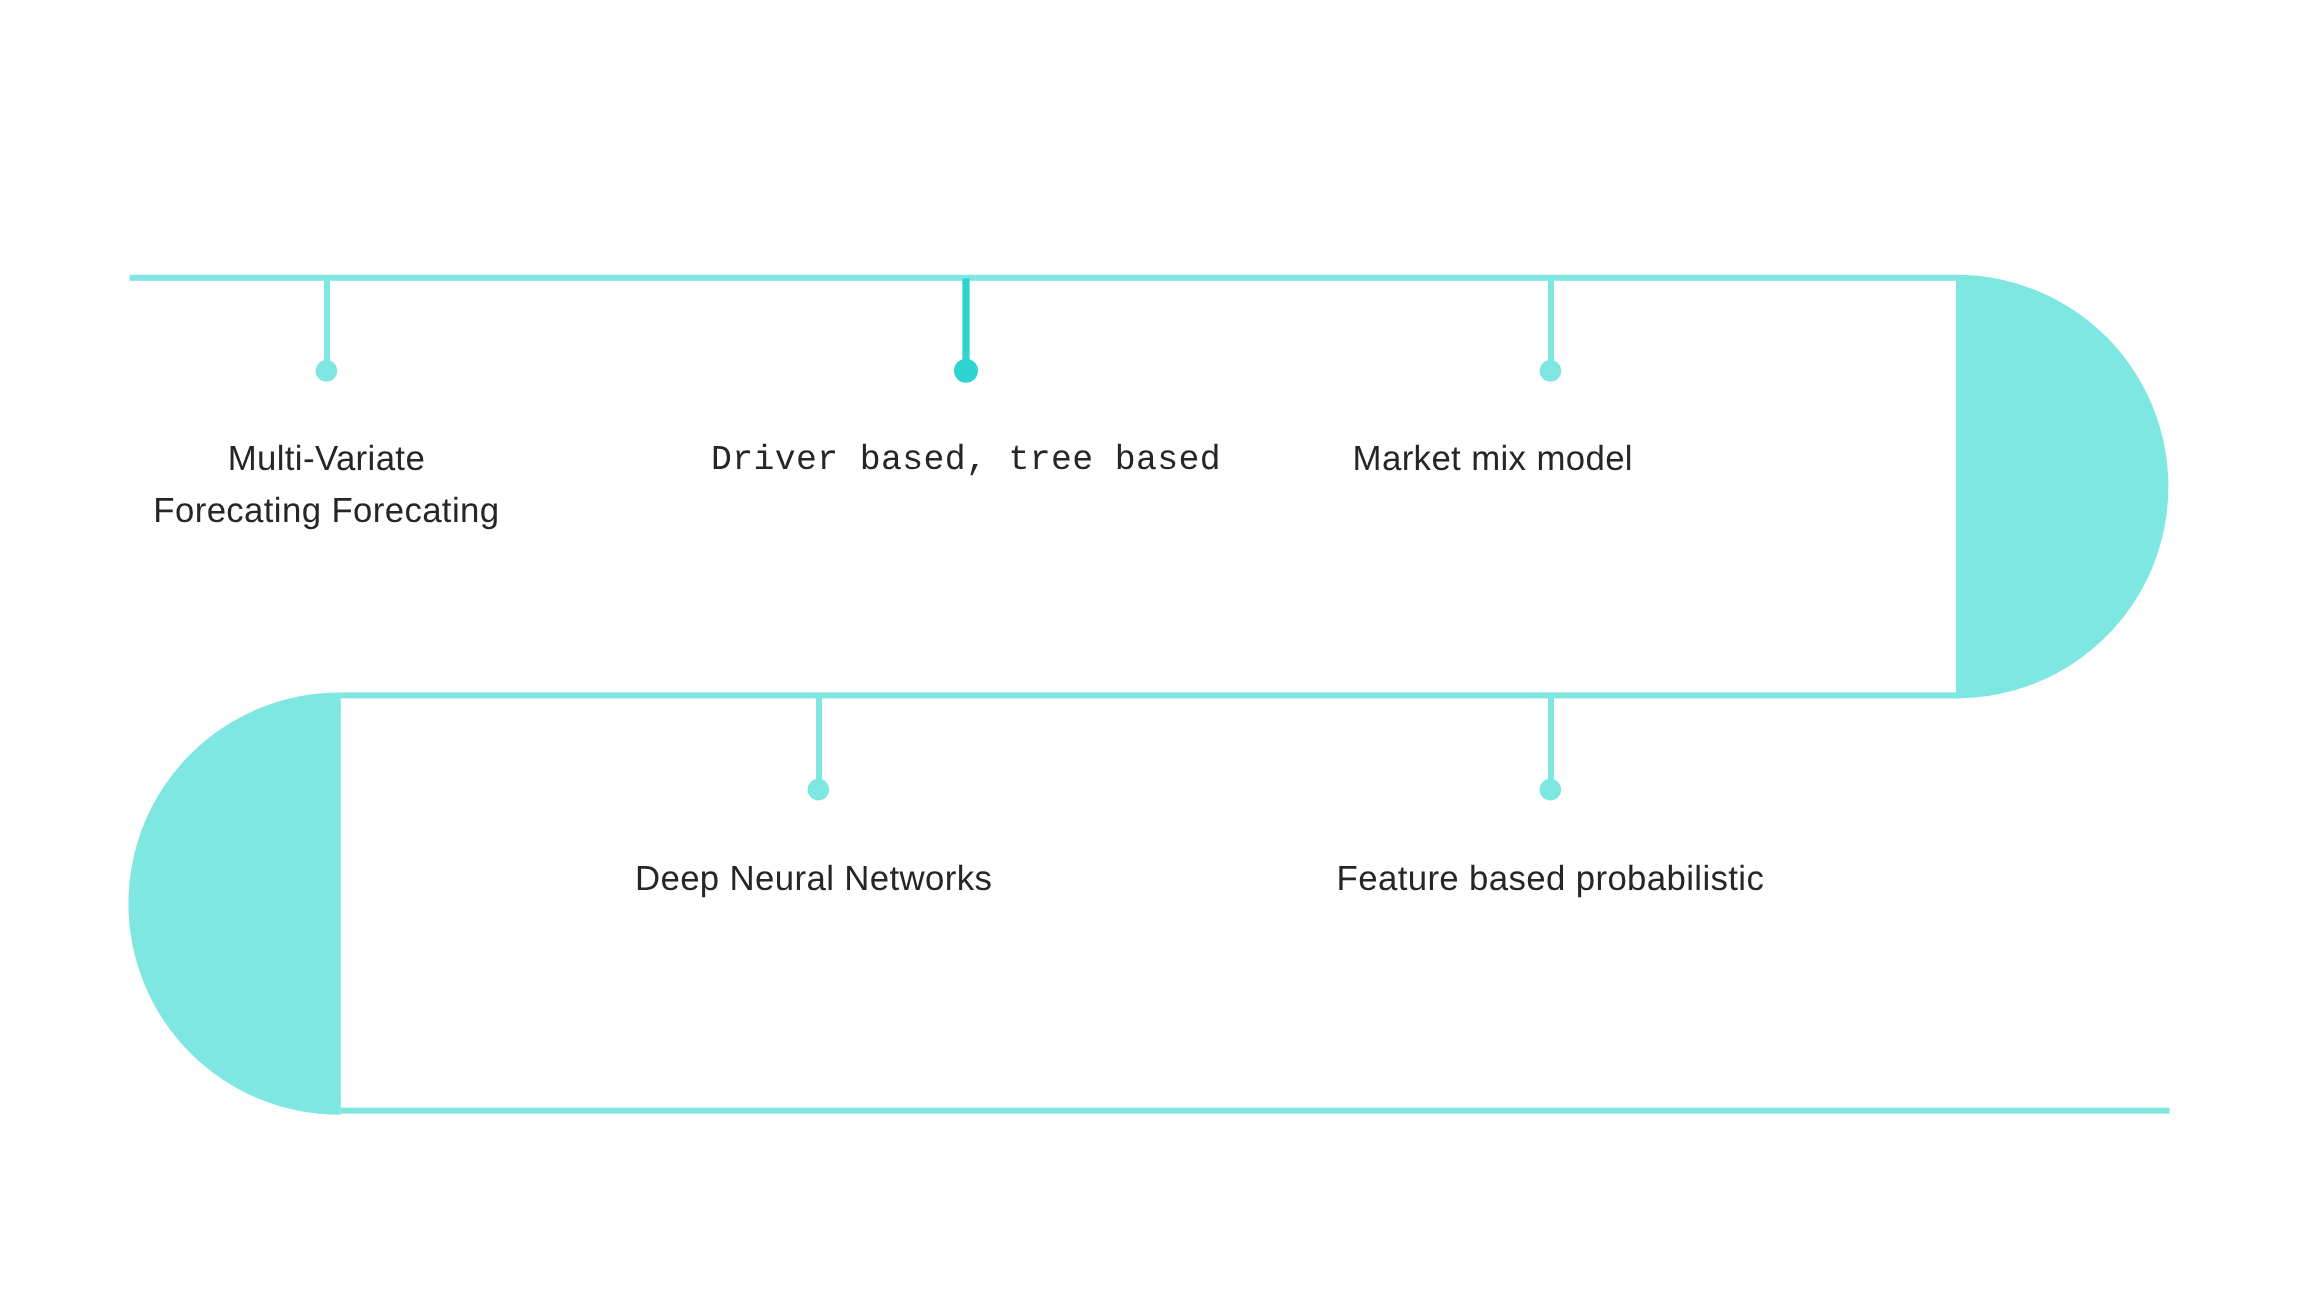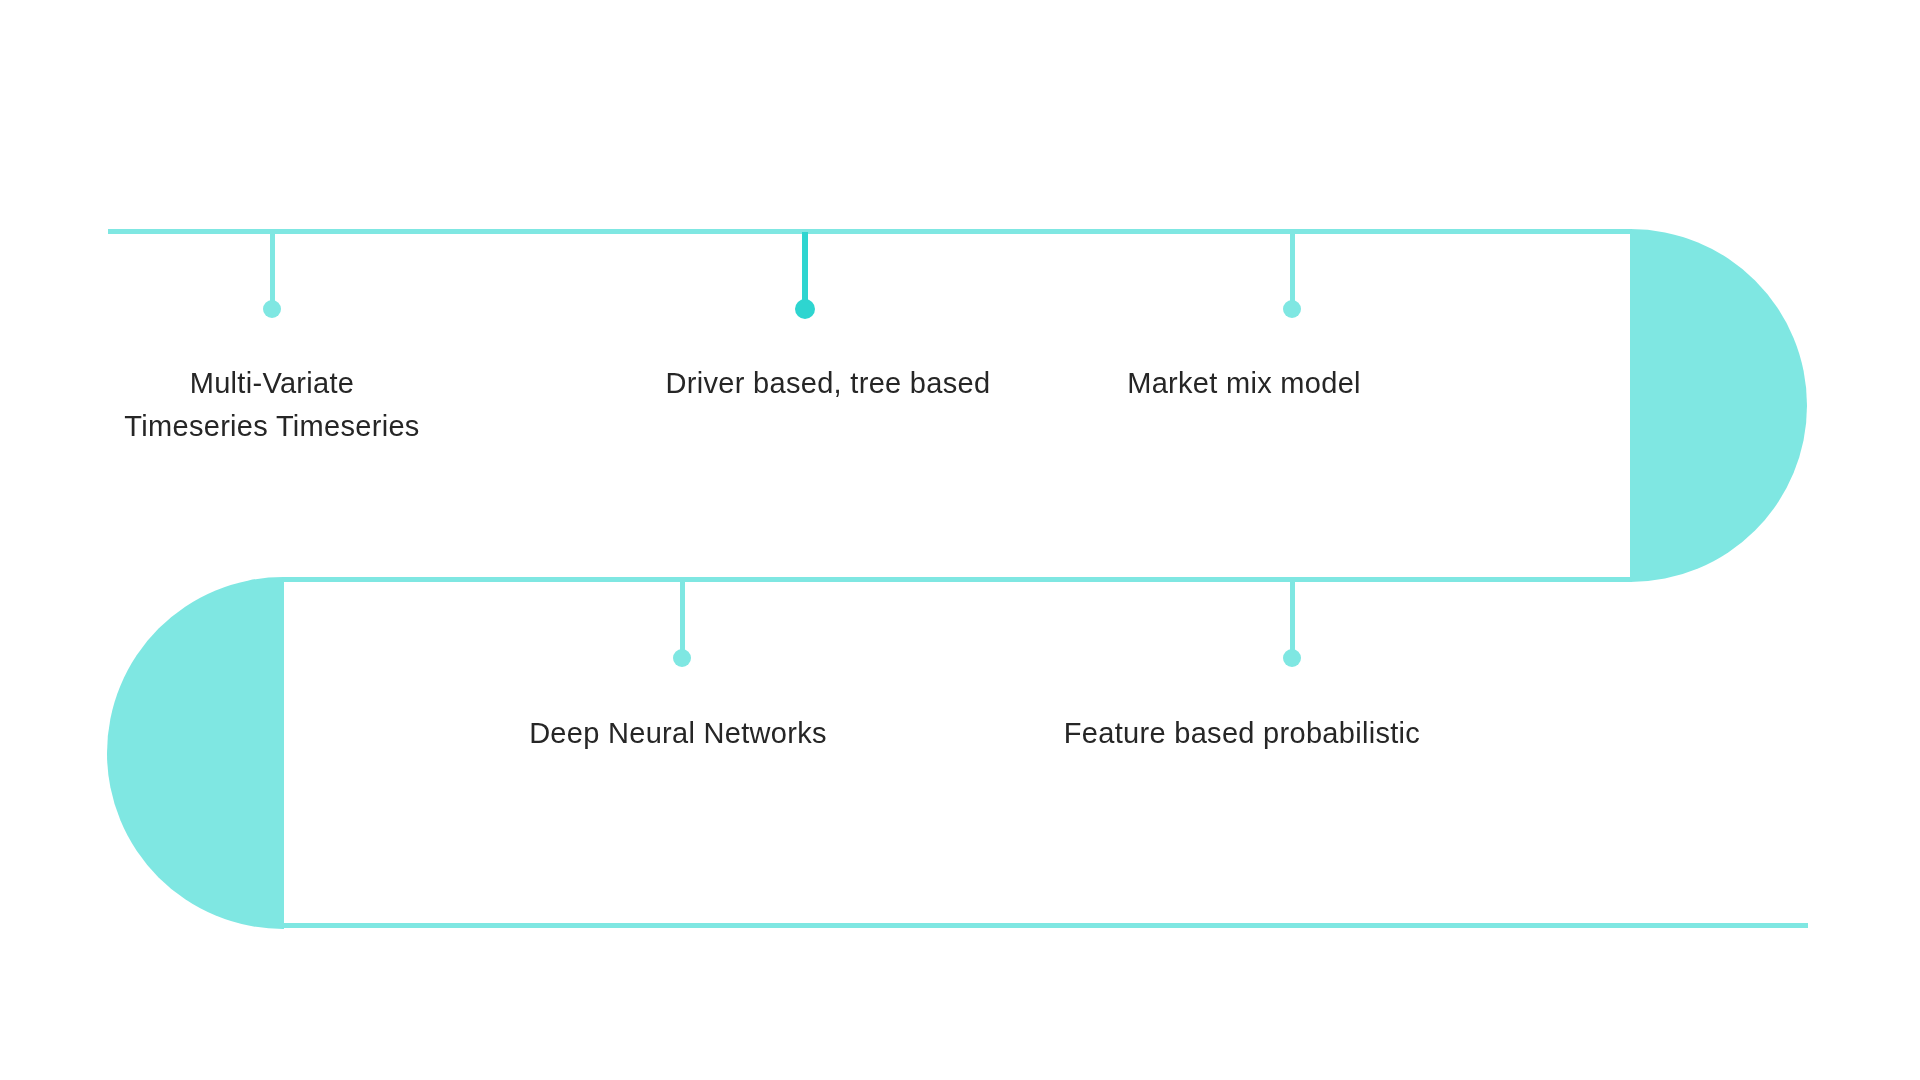--- a/index.html
+++ b/index.html
@@ -81,40 +81,40 @@
   <div class="hline top"></div>
   <div class="arc right"></div>
   <div class="hline middle"></div>
   <div class="arc left"></div>
   <div class="hline bottom"></div>
 
   <div class="tick-line row1" style="left: 270px;"></div>
   <div class="tick-dot row1" style="left: 263px;"></div>
   <div class="label row1" style="left: 32px;">
     <div>Multi-Variate</div>
-    <div>Timeseries Timeseries</div>
+    <div>Forecating Forecating</div>
   </div>
 
   <div class="tick-line row1 highlight" style="left: 802px;"></div>
   <div class="tick-dot row1 highlight" style="left: 795px;"></div>
-  <div class="label row1" style="left: 588px;">
+  <div class="label row1" style="left: 565px; font-family: Liberation Mono, monospace;">
     <div>Driver based, tree based</div>
   </div>
 
   <div class="tick-line row1" style="left: 1290px;"></div>
   <div class="tick-dot row1" style="left: 1283px;"></div>
   <div class="label row1" style="left: 1004px;">
     <div>Market mix model</div>
   </div>
 
   <div class="tick-line row2" style="left: 680px;"></div>
   <div class="tick-dot row2" style="left: 673px;"></div>
   <div class="label row2" style="left: 438px;">
     <div>Deep Neural Networks</div>
   </div>
 
   <div class="tick-line row2" style="left: 1290px;"></div>
   <div class="tick-dot row2" style="left: 1283px;"></div>
-  <div class="label row2" style="left: 1002px;">
+  <div class="label row2" style="left: 1052px;">
     <div>Feature based probabilistic</div>
   </div>
 
 </div>
 
 </body></html>

